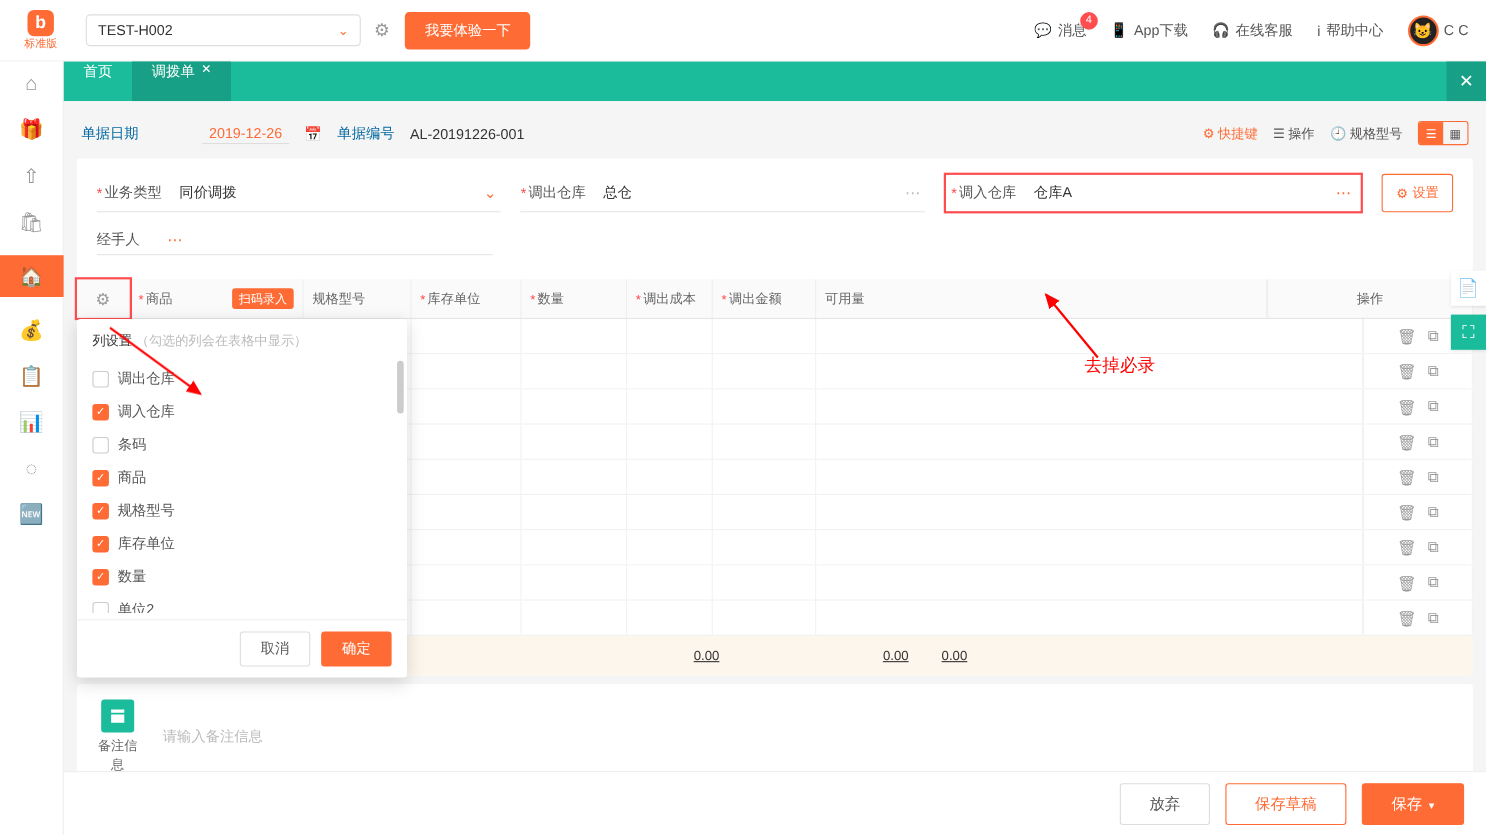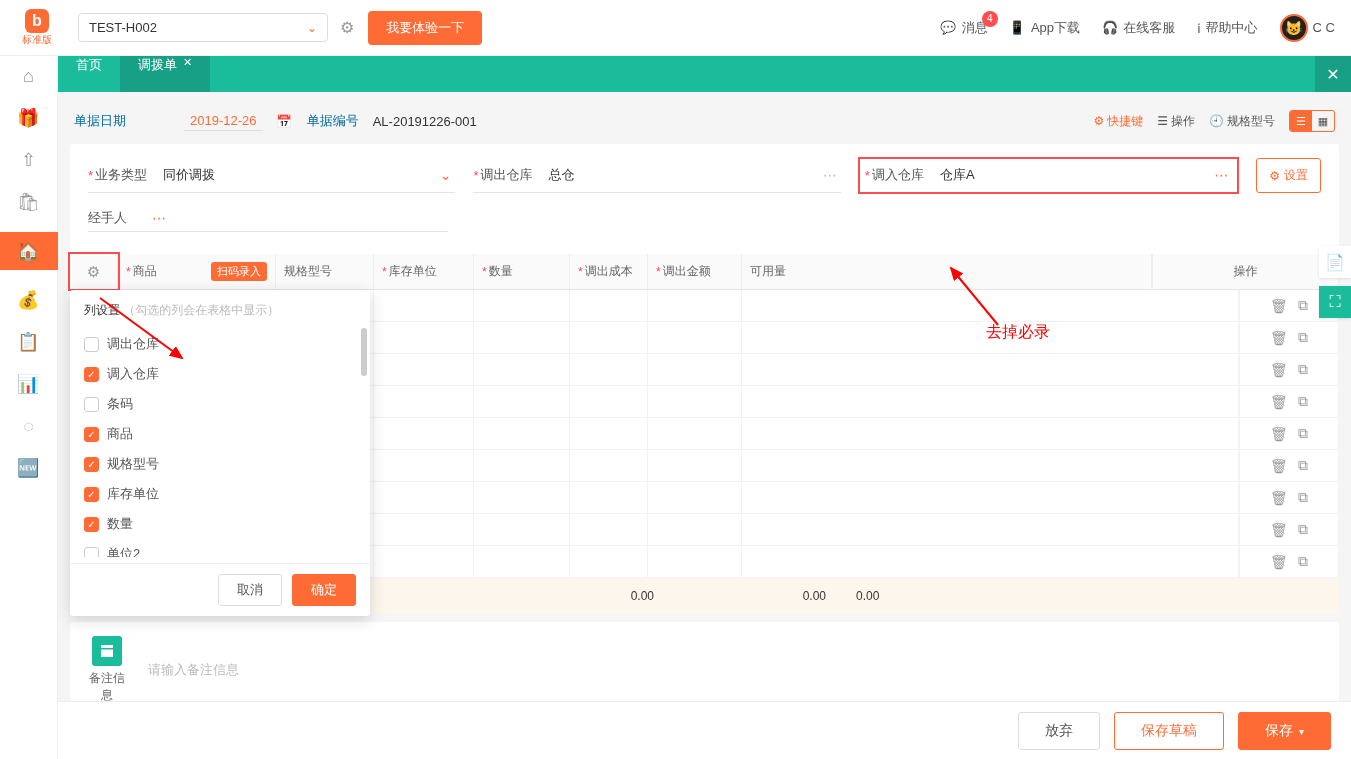--- a/index.html
+++ b/index.html
@@ -76,21 +76,21 @@
 .th-cost { width: 78px; }
 .th-amount { width: 94px; }
 .th-avail { width: 410px; }
 .th-ops { flex: 1; text-align: center; justify-content: center; border-left: 1px solid #eee; }
 .tbody-row { display: flex; height: 32px; border-bottom: 1px solid #f2f2f2; }
 .td { display: flex; align-items: center; padding: 0 8px; font-size: 12px; border-right: 1px solid #f2f2f2; color: #333; }
 .td-idx { width: 48px; justify-content: center; color: #999; }
 .td-rest { flex: 1; }
 .td-ops { width: 100px; justify-content: center; gap: 10px; color: #999; font-size: 14px; border-left: 1px solid #f2f2f2; }
 .tfoot { display: flex; height: 36px; background: #fdf6ec; font-size: 12px; }
-.tfoot .tf { display: flex; align-items: center; justify-content: flex-end; padding: 0 12px; color: #333; font-weight: 500; }
+.tfoot .tf { display: flex; align-items: center; justify-content: flex-end; padding: 0 12px; color: #333; font-weight: 500; text-decoration: underline; }
 
 
 .col-popover { position: absolute; top: 36px; left: 0; width: 300px; background: #fff; box-shadow: 0 4px 16px rgba(0,0,0,.15); border-radius: 3px; padding: 12px 0 0; z-index: 10; }
 .col-pop-title { padding: 0 14px 8px; font-size: 12px; color: #333; }
 .col-pop-title .hint { color: #bbb; font-size: 12px; }
 .col-list { max-height: 230px; overflow-y: auto; padding: 2px 14px; }
 .col-item { display: flex; align-items: center; gap: 8px; padding: 6px 0; font-size: 13px; color: #555; }
 .chk { width: 15px; height: 15px; border: 1px solid #ccc; border-radius: 3px; display: inline-flex; align-items: center; justify-content: center; font-size: 10px; color: #fff; }
 .chk.on { background: #ff6b35; border-color: #ff6b35; }
 .col-pop-footer { display: flex; justify-content: flex-end; gap: 10px; padding: 10px 14px; border-top: 1px solid #f0f0f0; margin-top: 6px; }

